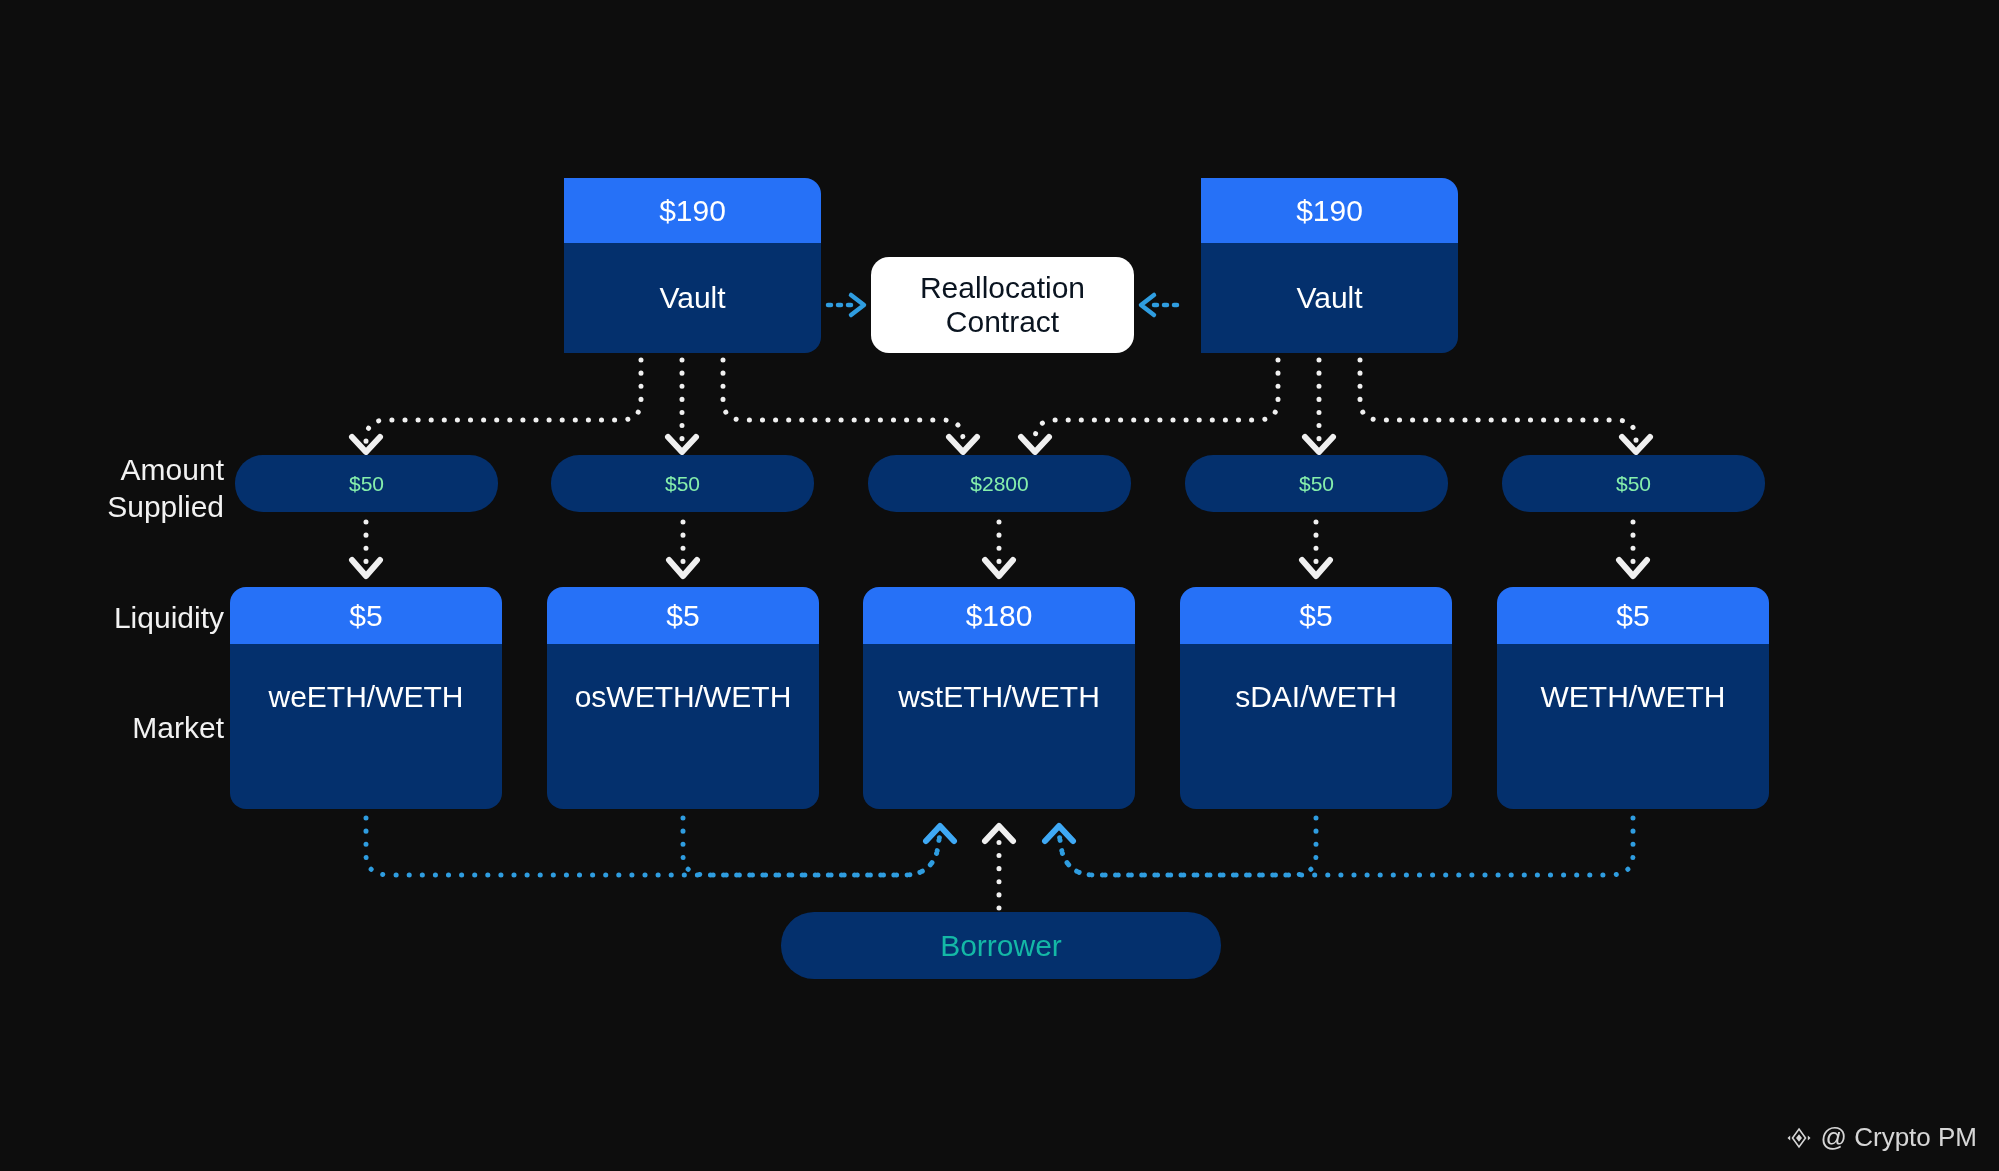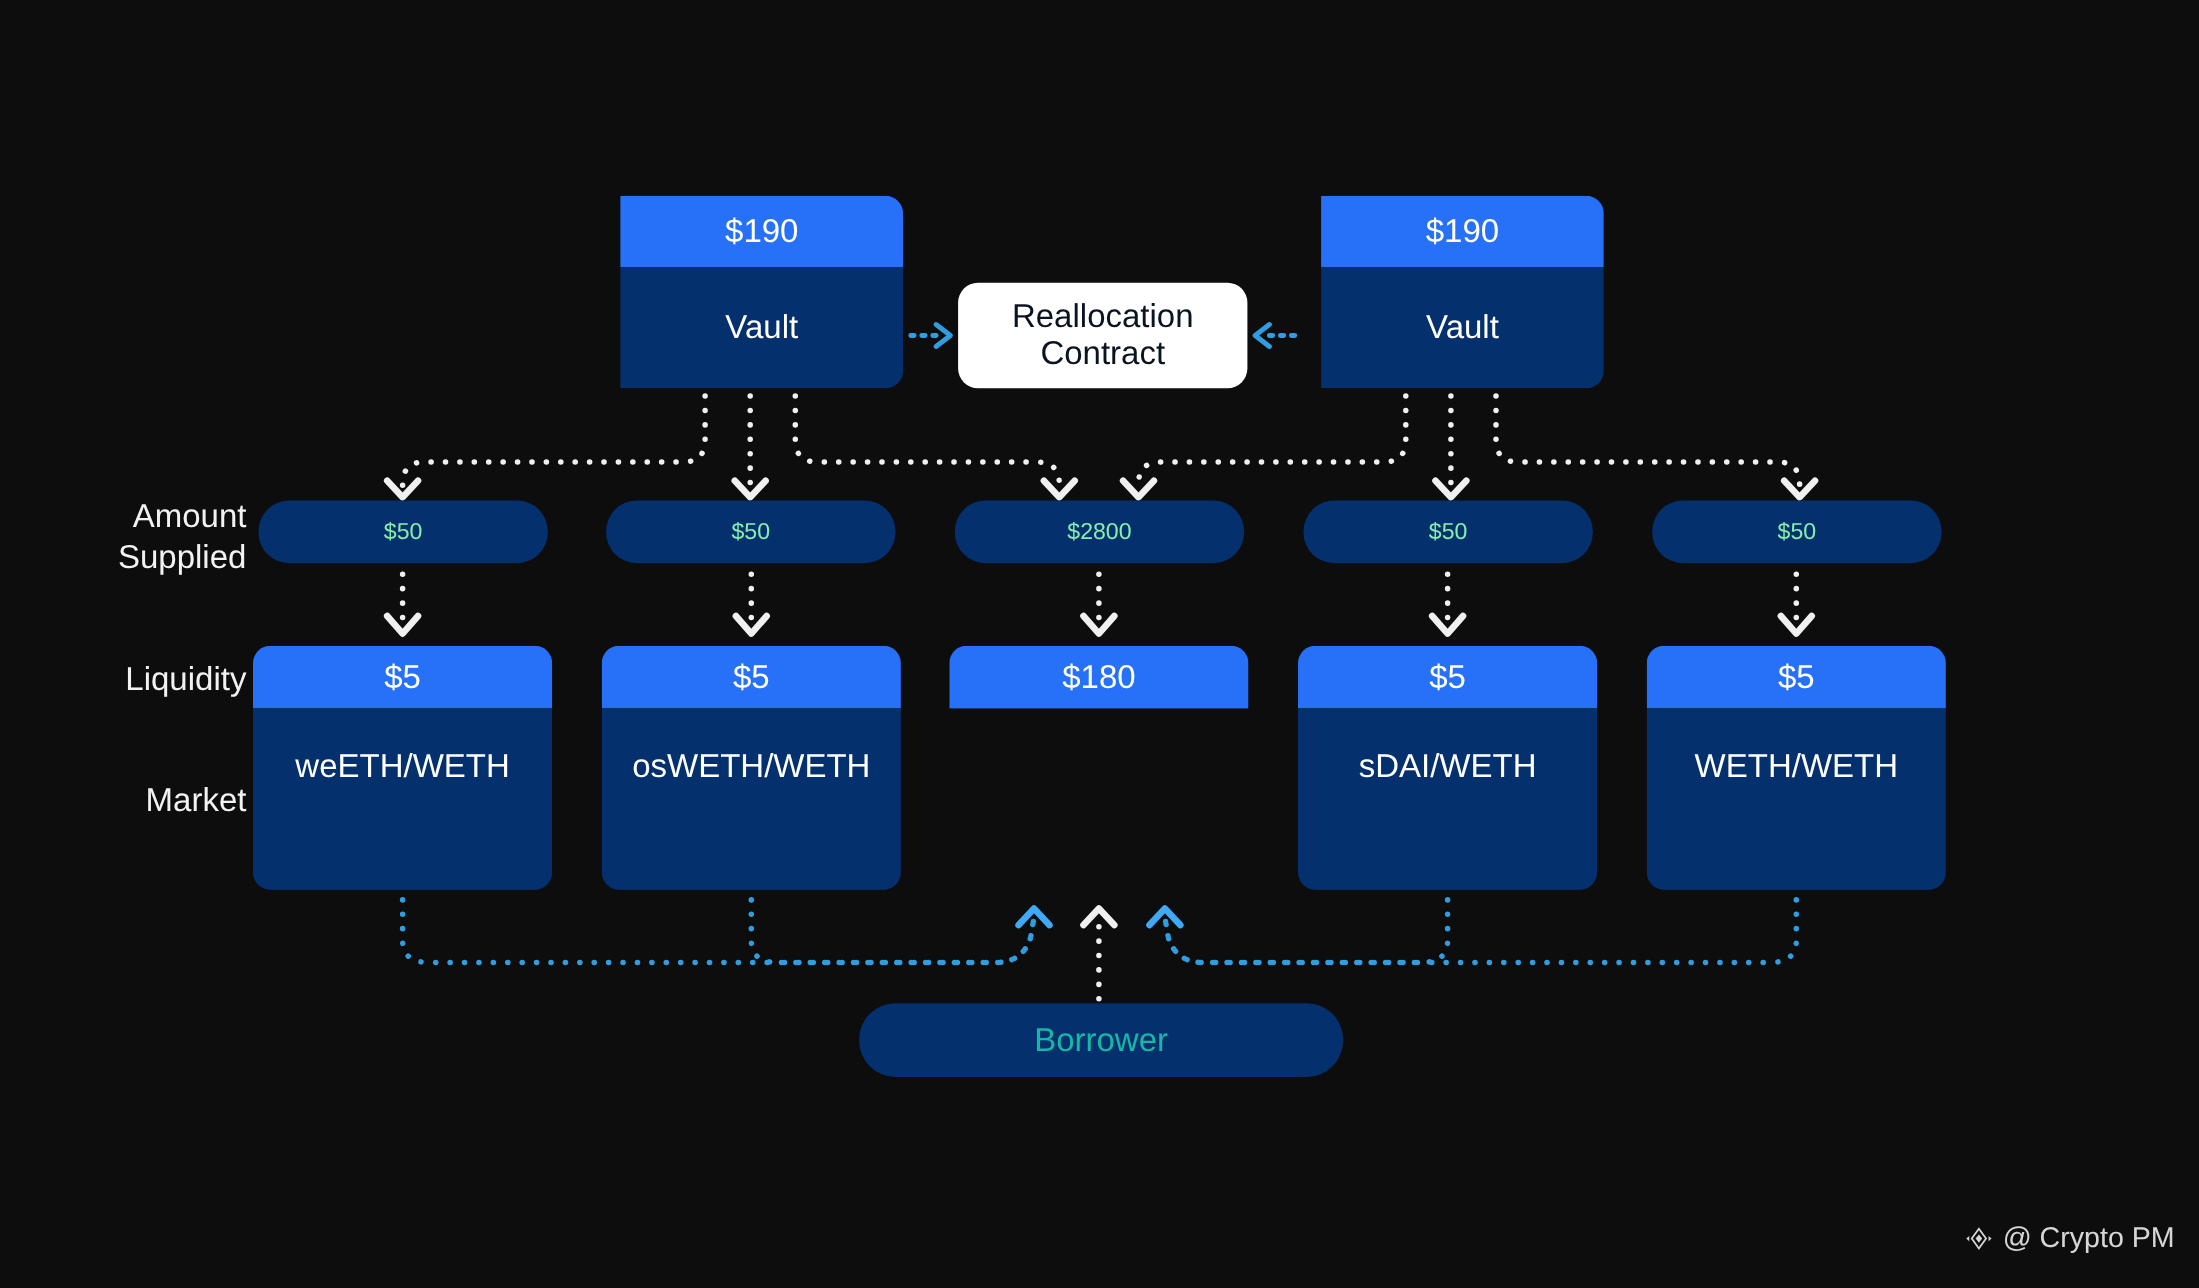--- a/index.html
+++ b/index.html
@@ -134,21 +134,21 @@
     justify-content: center;
     color: #14b8a6;
     font-size: 30px;
     box-sizing: border-box;
   }
 
   
   #watermark {
     position: absolute;
     right: 22px;
-    bottom: 30px;
+    bottom: 18px;
     display: flex;
     align-items: center;
     gap: 9px;
     color: #e8e8e8;
     font-size: 26px;
     opacity: .92;
   }
   #watermark .mark { display: block; }
 </style>
 </head>
@@ -261,20 +261,21 @@
   <div class="box market" style="left:230px;  width:272px;">
     <div class="cap">$5</div>
     <div class="body">weETH/WETH</div>
   </div>
   <div class="box market" style="left:547px;  width:272px;">
     <div class="cap">$5</div>
     <div class="body">osWETH/WETH</div>
   </div>
   <div class="box market" style="left:863px;  width:272px;">
     <div class="cap">$180</div>
+    <div class="body">wstETH/WETH</div>
   </div>
   <div class="box market" style="left:1180px; width:272px;">
     <div class="cap">$5</div>
     <div class="body">sDAI/WETH</div>
   </div>
   <div class="box market" style="left:1497px; width:272px;">
     <div class="cap">$5</div>
     <div class="body">WETH/WETH</div>
   </div>
 

